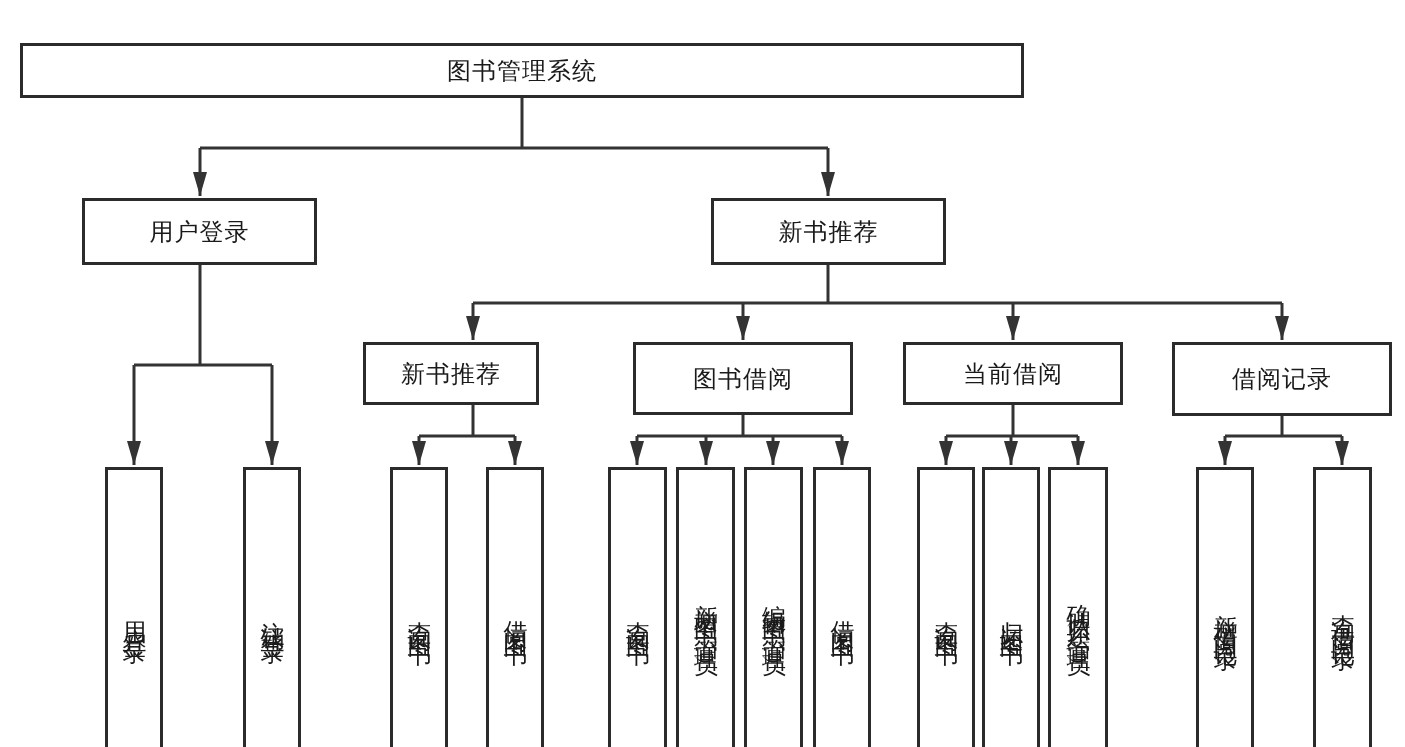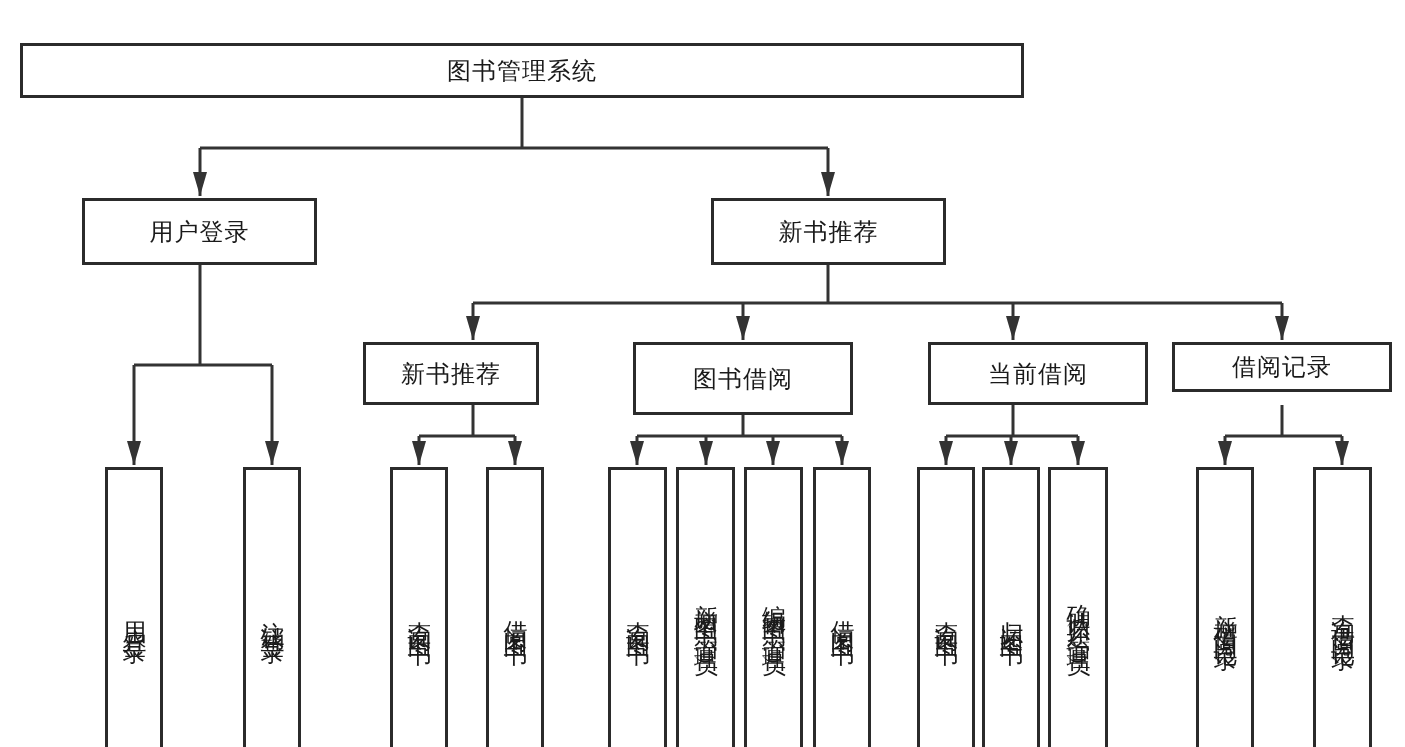--- a/index.html
+++ b/index.html
@@ -89,24 +89,24 @@
   <div class="box" style="left:711px;top:168px;width:235px;height:67px">
     <span>新书推荐</span>
   </div>
 
   <div class="box" style="left:363px;top:312px;width:176px;height:63px">
     <span>新书推荐</span>
   </div>
   <div class="box" style="left:633px;top:312px;width:220px;height:73px">
     <span>图书借阅</span>
   </div>
-  <div class="box" style="left:928px;top:312px;width:220px;height:63px">
+  <div class="box" style="left:903px;top:312px;width:220px;height:63px">
     <span>当前借阅</span>
   </div>
-  <div class="box" style="left:1172px;top:312px;width:220px;height:50px">
+  <div class="box" style="left:1172px;top:312px;width:220px;height:74px">
     <span>借阅记录</span>
   </div>
 
   <div class="box leaf" style="left:105px;top:437px;width:58px;height:298px">
     <span class="vtxt">用户登录</span>
   </div>
   <div class="box leaf" style="left:243px;top:437px;width:58px;height:298px">
     <span class="vtxt">注销登录</span>
   </div>
 

